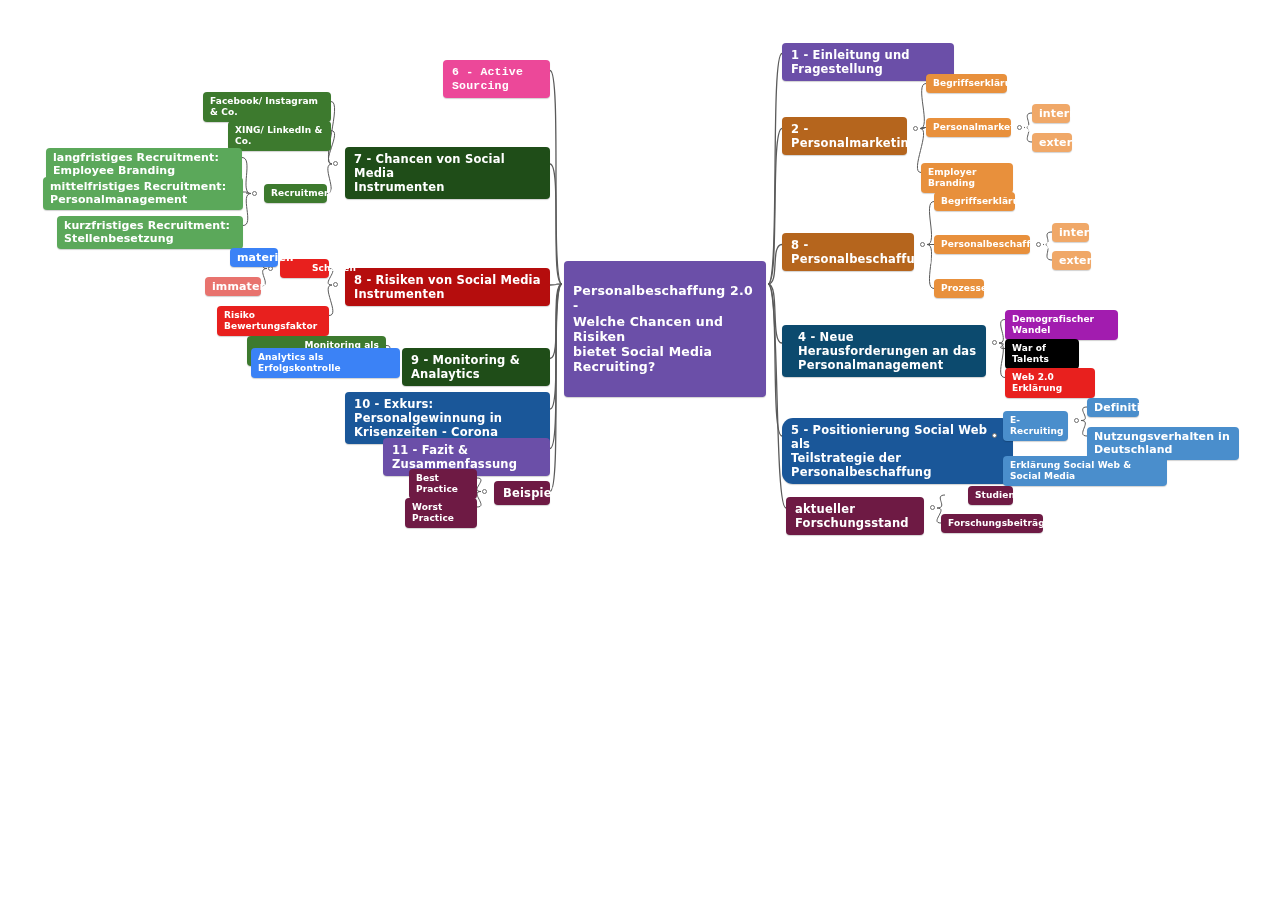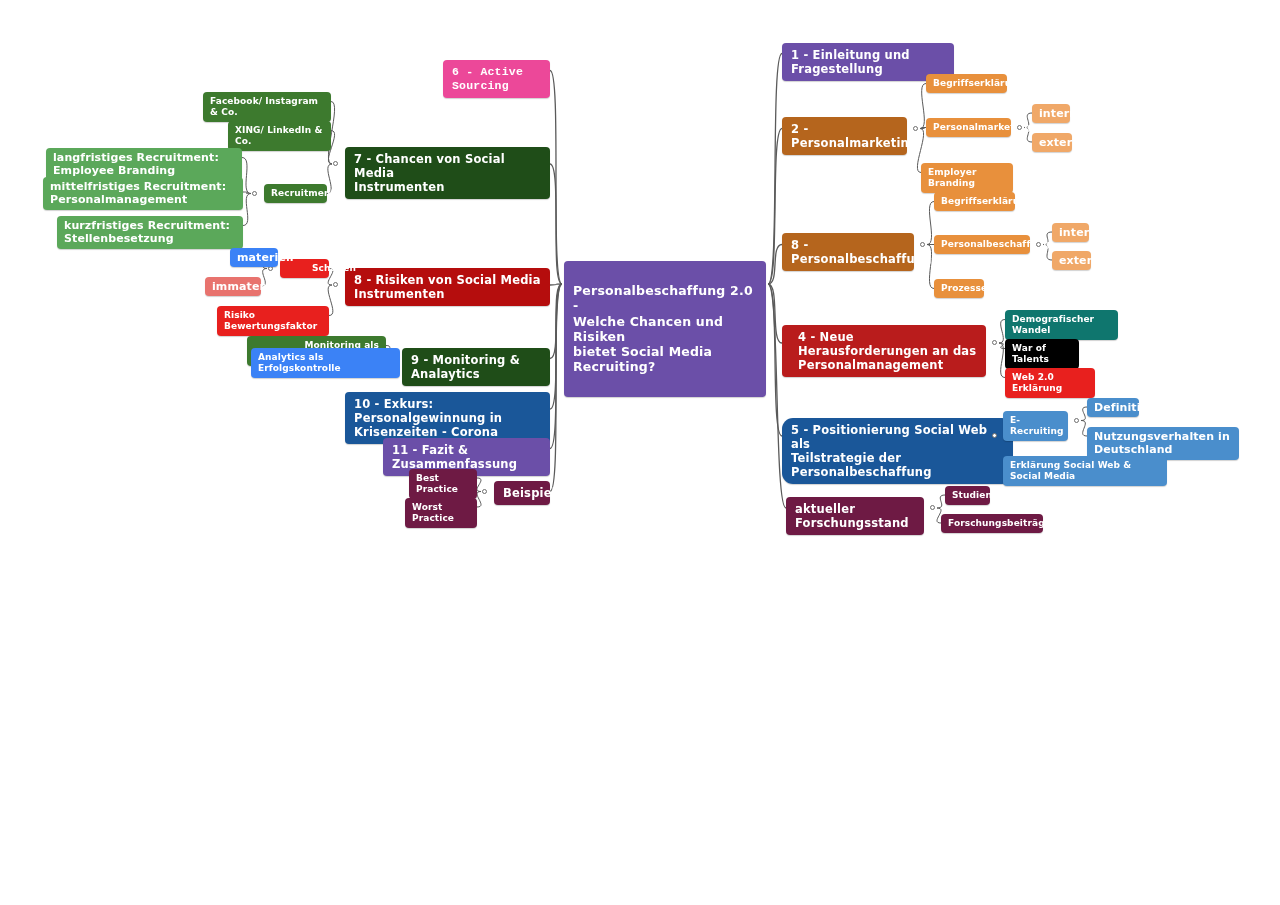--- a/index.html
+++ b/index.html
@@ -137,37 +137,37 @@
       <div class="node lvl3" style="left: 1032px; top: 133px; width: 40px; min-height: 18px; background: rgb(240, 168, 104);">extern</div>
       <div class="node lvl2" style="left: 921px; top: 163px; width: 92px; min-height: 19px; background: rgb(232, 144, 60);">Employer Branding</div>
       <div class="node lvl1" style="left: 782px; top: 233px; width: 132px; min-height: 23px; background: rgb(181, 101, 29);">8 - Personalbeschaffung</div>
       <div class="knob" style="left: 920px; top: 241.5px;"></div>
       <div class="node lvl2" style="left: 934px; top: 192px; width: 81px; min-height: 19px; background: rgb(232, 144, 60);">Begriffserklärung</div>
       <div class="node lvl2" style="left: 934px; top: 235px; width: 96px; min-height: 19px; background: rgb(232, 144, 60);">Personalbeschaffung</div>
       <div class="knob" style="left: 1036px; top: 241.5px;"></div>
       <div class="node lvl3" style="left: 1052px; top: 223px; width: 37px; min-height: 18px; background: rgb(240, 168, 104);">intern</div>
       <div class="node lvl3" style="left: 1052px; top: 251px; width: 39px; min-height: 18px; background: rgb(240, 168, 104);">extern</div>
       <div class="node lvl2" style="left: 934px; top: 279px; width: 50px; min-height: 19px; background: rgb(232, 144, 60);">Prozesse</div>
-      <div class="node lvl1" style="left: 782px; top: 325px; width: 204px; min-height: 36px; background: #b91c1c; padding-left: 16px;">4 - Neue Herausforderungen an das
+      <div class="node lvl1" style="left: 782px; top: 325px; width: 204px; min-height: 36px; background: #0c4a6e; padding-left: 16px;">4 - Neue Herausforderungen an das
 Personalmanagement</div>
       <div class="knob" style="left: 992px; top: 340px;"></div>
-      <div class="node lvl2" style="left: 1005px; top: 310px; width: 113px; min-height: 19px; background: #0f766e;">Demografischer Wandel</div>
+      <div class="node lvl2" style="left: 1005px; top: 310px; width: 113px; min-height: 19px; background: #a21caf;">Demografischer Wandel</div>
       <div class="node lvl2" style="left: 1005px; top: 339px; width: 74px; min-height: 19px; background: #000000;">War of Talents</div>
       <div class="node lvl2" style="left: 1005px; top: 368px; width: 90px; min-height: 19px; background: rgb(232, 32, 30);">Web 2.0 Erklärung</div>
       <div class="node lvl1" style="left: 782px; top: 418px; width: 231px; min-height: 36px; background: rgb(26, 87, 153); border-radius: 11px;">5 - Positionierung Social Web als
 Teilstrategie der Personalbeschaffung</div>
       <div class="knob" style="left: 992px; top: 433px;"></div>
       <div class="node lvl2" style="left: 1003px; top: 411px; width: 65px; min-height: 19px; background: rgb(74, 142, 204);">E-Recruiting</div>
       <div class="knob" style="left: 1074px; top: 417.5px;"></div>
       <div class="node lvl3" style="left: 1087px; top: 398px; width: 52px; min-height: 18px; background: rgb(74, 142, 204);">Definition</div>
       <div class="node lvl3" style="left: 1087px; top: 427px; width: 152px; min-height: 18px; background: rgb(74, 142, 204);">Nutzungsverhalten in Deutschland</div>
       <div class="node lvl2" style="left: 1003px; top: 456px; width: 164px; min-height: 19px; background: rgb(74, 142, 204);">Erklärung Social Web &amp; Social Media</div>
       <div class="node lvl1" style="left: 786px; top: 497px; width: 138px; min-height: 22px; background: rgb(110, 26, 68);">aktueller Forschungsstand</div>
       <div class="knob" style="left: 930px; top: 505px;"></div>
-      <div class="node lvl2" style="left: 945px; top: 486px; width: 45px; min-height: 18px; background: rgb(110, 26, 68); text-align: right;">Studien</div>
+      <div class="node lvl2" style="left: 968px; top: 486px; width: 45px; min-height: 18px; background: rgb(110, 26, 68); text-align: right;">Studien</div>
       <div class="node lvl2" style="left: 941px; top: 514px; width: 102px; min-height: 18px; background: rgb(110, 26, 68);">Forschungsbeiträge</div>
       <div class="node lvl1" style="left: 443px; top: 60px; width: 107px; min-height: 21px; background: #ec4899; font-family: Liberation Mono, monospace;">6 - Active Sourcing</div>
       <div class="node lvl1" style="left: 345px; top: 147px; width: 205px; min-height: 34px; background: rgb(31, 77, 24);">7 - Chancen von Social Media
 Instrumenten</div>
       <div class="knob" style="left: 333px; top: 161px;"></div>
       <div class="node lvl2" style="left: 203px; top: 92px; width: 128px; min-height: 19px; background: rgb(61, 122, 46);">Facebook/ Instagram &amp; Co.</div>
       <div class="node lvl2" style="left: 228px; top: 121px; width: 103px; min-height: 19px; background: rgb(61, 122, 46);">XING/ LinkedIn &amp; Co.</div>
       <div class="node lvl2" style="left: 264px; top: 184px; width: 63px; min-height: 19px; background: rgb(61, 122, 46);">Recruitment</div>
       <div class="knob" style="left: 252px; top: 190.5px;"></div>
       <div class="node lvl3" style="left: 46px; top: 148px; width: 196px; min-height: 19px; background: rgb(91, 168, 90);">langfristiges Recruitment: Employee Branding</div>

